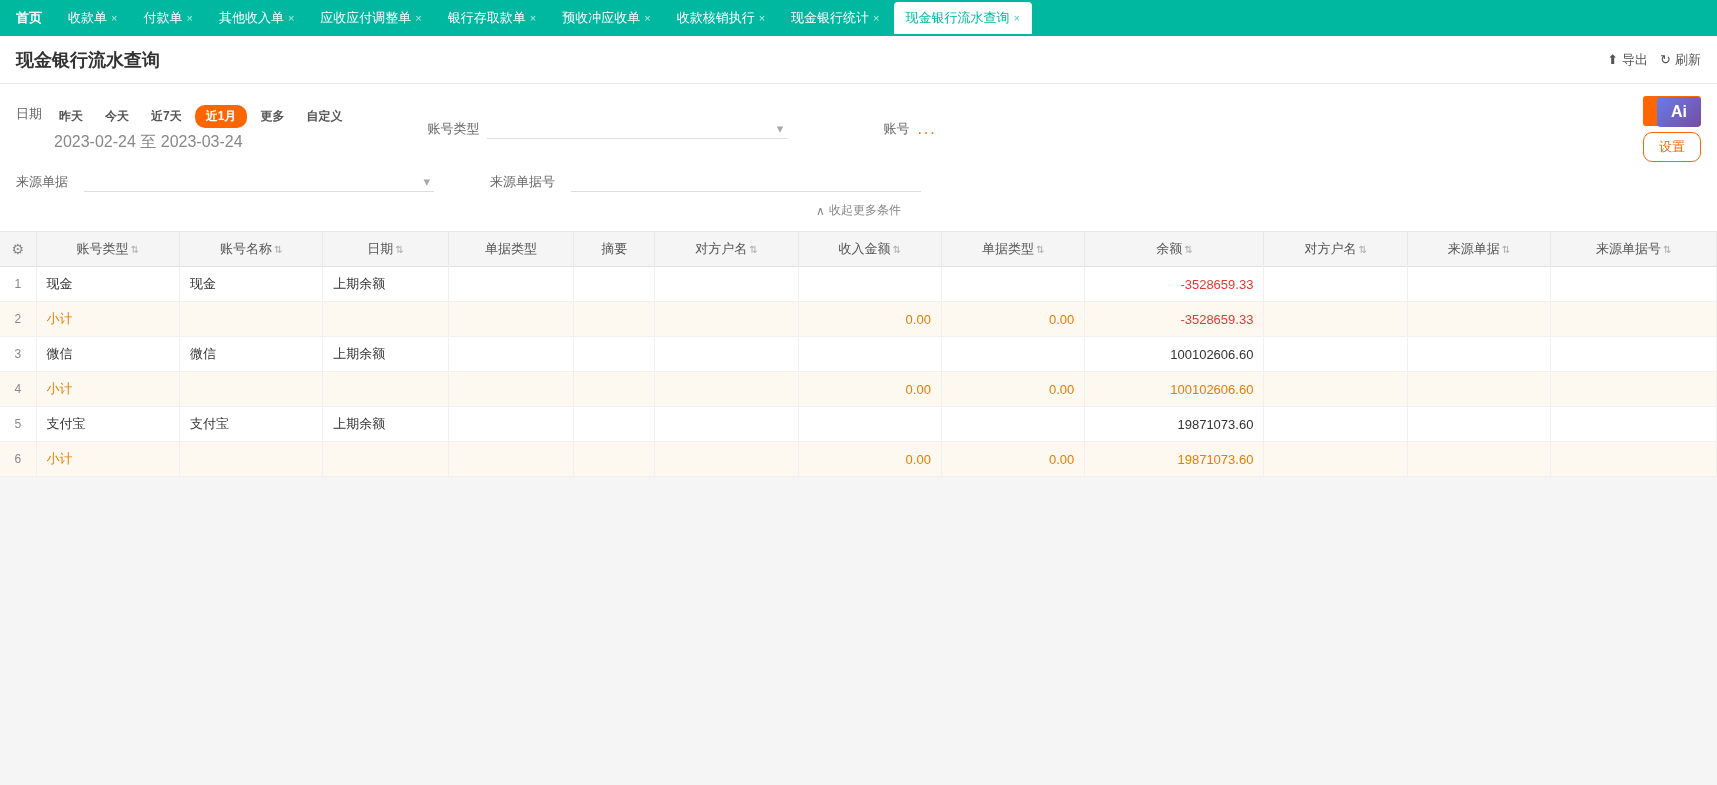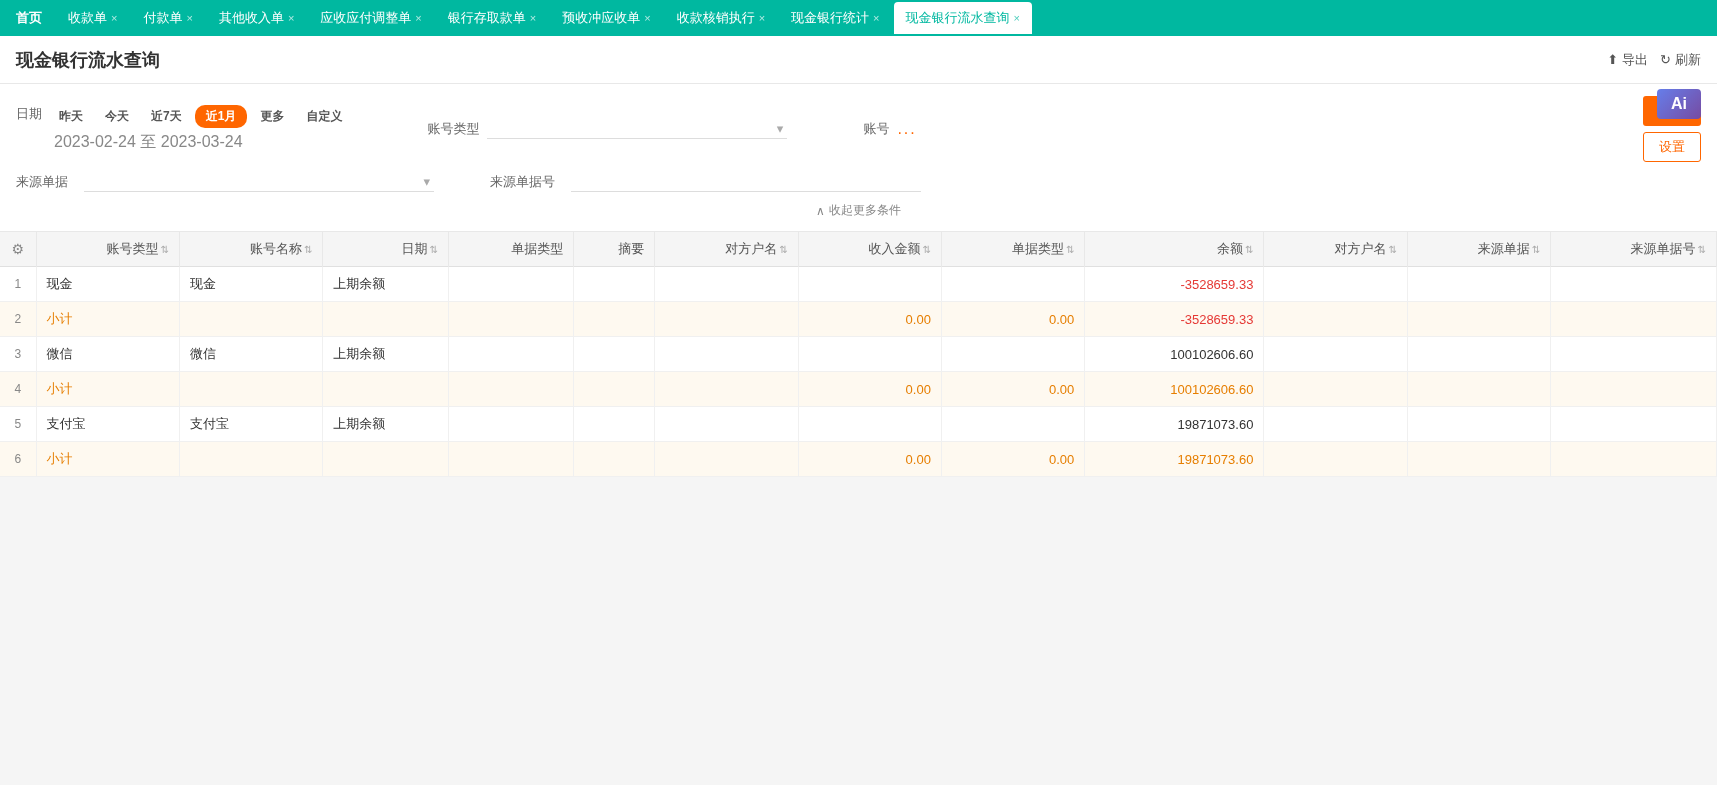--- a/index.html
+++ b/index.html
@@ -142,39 +142,39 @@
       padding: 6px 16px;
       border-radius: 3px;
       cursor: pointer;
       font-size: 13px;
     }
     .settings-btn {
       background: #fff;
       color: #f60;
       border: 1px solid #f60;
       padding: 5px 14px;
-      border-radius: 3px;
+      border-radius: 9px;
       cursor: pointer;
       font-size: 13px;
     }
     .collapse-btn {
       display: flex;
       align-items: center;
       justify-content: center;
       gap: 4px;
       color: #888;
       cursor: pointer;
       font-size: 12px;
       margin-top: 4px;
     }
 
     
     .ai-badge {
       position: fixed;
-      top: 89px;
+      top: 97px;
       right: 16px;
       background: linear-gradient(135deg, #667eea, #764ba2);
       color: white;
       padding: 6px 14px;
       border-radius: 4px;
       font-size: 16px;
       font-weight: bold;
       cursor: pointer;
     }
 
@@ -187,21 +187,21 @@
       width: 100%;
       border-collapse: collapse;
       font-size: 13px;
     }
     thead tr {
       background: #f5f5f5;
       border-bottom: 1px solid #e0e0e0;
     }
     thead th {
       padding: 8px 10px;
-      text-align: right;
+      text-align: center;
       font-weight: normal;
       color: #555;
       white-space: nowrap;
       border-right: 1px solid #e8e8e8;
       position: relative;
     }
     thead th .sort-icon {
       font-size: 10px;
       color: #aaa;
       margin-left: 2px;
@@ -315,21 +315,21 @@
     </div>
 
     <div style="display:flex; align-items:center; gap:8px; margin-left: 60px;">
       <span class="filter-label">账号类型</span>
       <div class="filter-select" style="min-width:300px;">
         <span style="color:#bbb;"></span>
         <span class="arrow">▾</span>
       </div>
     </div>
 
-    <div style="display:flex; align-items:center; gap:8px; margin-left: 60px;">
+    <div style="display:flex; align-items:center; gap:8px; margin-left: 80px;">
       <span class="filter-label">账号</span>
       <span class="dots-btn">...</span>
     </div>
 
     <div style="display:flex; flex-direction:column; gap:6px; margin-left: auto;">
       <button class="query-btn">查询</button>
       <button class="settings-btn">设置</button>
     </div>
   </div>
 

